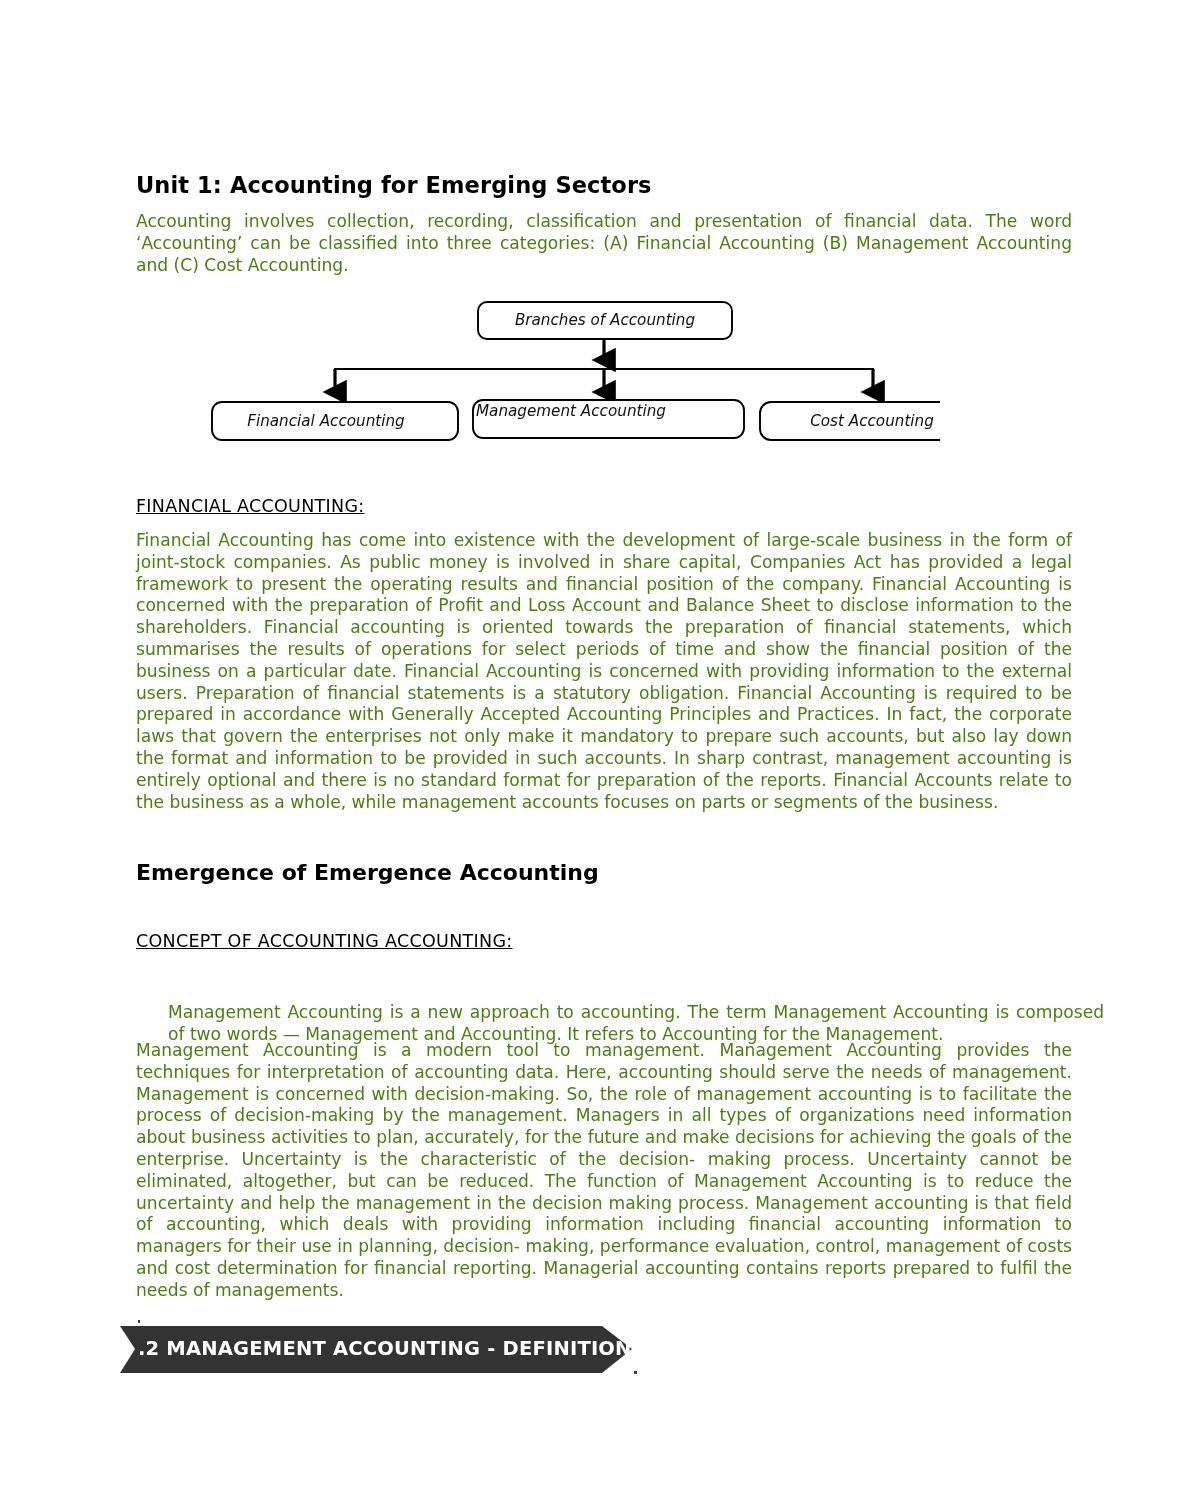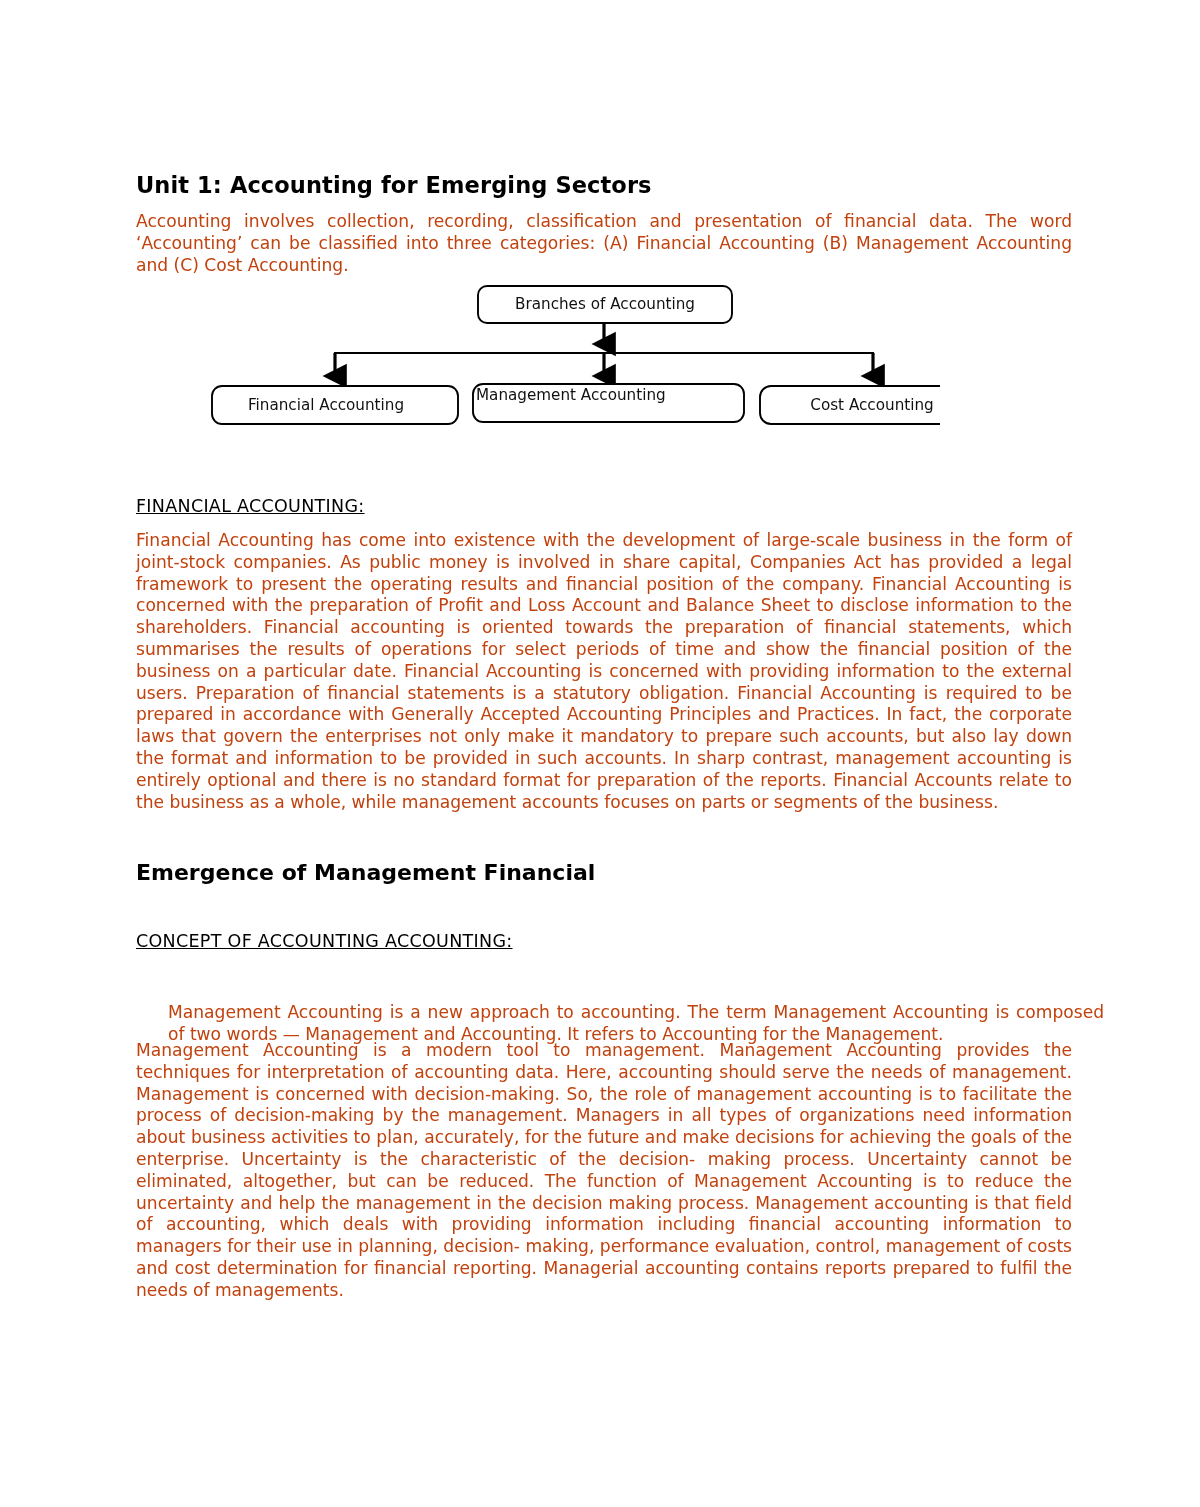--- a/index.html
+++ b/index.html
@@ -71,30 +71,31 @@
     position: absolute;
     left: 0;
     width: 936px;
     margin: 0;
     padding: 0;
     font-size: 17.1px;
     line-height: 21.8px;
     text-align: justify;
     text-justify: inter-word;
     font-family: "DejaVu Sans", sans-serif;
-    color: #c2410c;
+    color: #4d7c0f;
   }
 
   
   .flowchart {
     position: absolute;
     left: 60px;
-    top: 276px;
+    top: 292px;
     width: 880px;
     height: 160px;
+    font-style: italic;
   }
   .fc-svg { display: block; }
   .fc-label {
     font-family: "DejaVu Sans", sans-serif;
     font-size: 15.2px;
     fill: #111111;
   }
 
   
   .banner-wrap {
@@ -121,21 +122,21 @@
   <div class="content">
 
     <h1 class="doc-title">Unit 1: Accounting for Emerging Sectors</h1>
 
     <p class="body-text" style="top: 211px;">Accounting involves collection, recording, classification and presentation of financial data. The word ‘Accounting’ can be classified into three categories: (A) Financial Accounting (B) Management Accounting and (C) Cost Accounting.</p>
 
     <div class="section-head" style="top: 496px;">FINANCIAL ACCOUNTING:</div>
 
     <p class="body-text" style="top: 530px;">Financial Accounting has come into existence with the development of large-scale business in the form of joint-stock companies. As public money is involved in share capital, Companies Act has provided a legal framework to present the operating results and financial position of the company. Financial Accounting is concerned with the preparation of Profit and Loss Account and Balance Sheet to disclose information to the shareholders. Financial accounting is oriented towards the preparation of financial statements, which summarises the results of operations for select periods of time and show the financial position of the business on a particular date. Financial Accounting is concerned with providing information to the external users. Preparation of financial statements is a statutory obligation. Financial Accounting is required to be prepared in accordance with Generally Accepted Accounting Principles and Practices. In fact, the corporate laws that govern the enterprises not only make it mandatory to prepare such accounts, but also lay down the format and information to be provided in such accounts. In sharp contrast, management accounting is entirely optional and there is no standard format for preparation of the reports. Financial Accounts relate to the business as a whole, while management accounts focuses on parts or segments of the business.</p>
 
-    <h2 class="sub-title" style="top: 860px;">Emergence of Management Financial</h2>
+    <h2 class="sub-title" style="top: 860px;">Emergence of Emergence Accounting</h2>
 
     <div class="section-head" style="top: 931px;">CONCEPT OF ACCOUNTING ACCOUNTING:</div>
 
     <p class="body-text" style="top: 1002px; margin-left: 32px;">Management Accounting is a new approach to accounting. The term Management Accounting is composed of two words — Management and Accounting. It refers to Accounting for the Management.</p>
 
     <p class="body-text" style="top: 1040px;">Management Accounting is a modern tool to management. Management Accounting provides the techniques for interpretation of accounting data. Here, accounting should serve the needs of management. Management is concerned with decision-making. So, the role of management accounting is to facilitate the process of decision-making by the management. Managers in all types of organizations need information about business activities to plan, accurately, for the future and make decisions for achieving the goals of the enterprise. Uncertainty is the characteristic of the decision- making process. Uncertainty cannot be eliminated, altogether, but can be reduced. The function of Management Accounting is to reduce the uncertainty and help the management in the decision making process. Management accounting is that field of accounting, which deals with providing information including financial accounting information to managers for their use in planning, decision- making, performance evaluation, control, management of costs and cost determination for financial reporting. Managerial accounting contains reports prepared to fulfil the needs of managements.</p>
 
   </div>
 
   <div class="flowchart">
@@ -161,14 +162,24 @@
       <text class="fc-label" x="266" y="134" text-anchor="middle">Financial Accounting</text>
 
       <rect x="413" y="108" width="271" height="38" rx="10" ry="10" fill="#ffffff" stroke="#000000" stroke-width="1.9"></rect>
       <text class="fc-label" x="416" y="124" text-anchor="start">Management Accounting</text>
 
       <rect x="700" y="110" width="226" height="38" rx="11" ry="11" fill="#ffffff" stroke="#000000" stroke-width="1.9"></rect>
       <text class="fc-label" x="812" y="134" text-anchor="middle">Cost Accounting</text>
     </svg>
   </div>
 
+  <div class="banner-wrap">
+    <svg class="banner-svg" width="660" height="58" viewBox="0 0 660 58" xmlns="http://www.w3.org/2000/svg">
+
+      <path d="M120,7 L602,7 L632,30 L602,54 L120,54 L135,30 Z" fill="#333333"></path>
+      <text class="banner-text" x="138" y="36" text-anchor="start">.2 MANAGEMENT ACCOUNTING - DEFINITION</text>
+
+      <rect class="speck" x="138" y="1" width="2" height="3"></rect>
+      <rect class="speck" x="634" y="52" width="3" height="3"></rect>
+    </svg>
+  </div>
 
 </div>
 
 </body></html>

